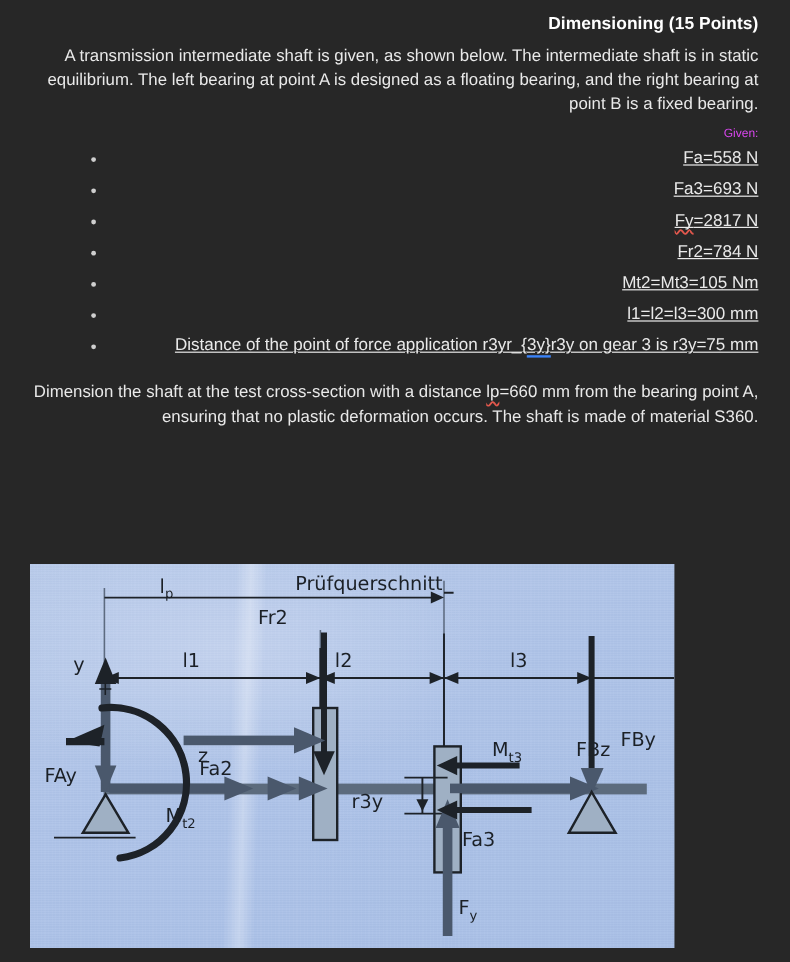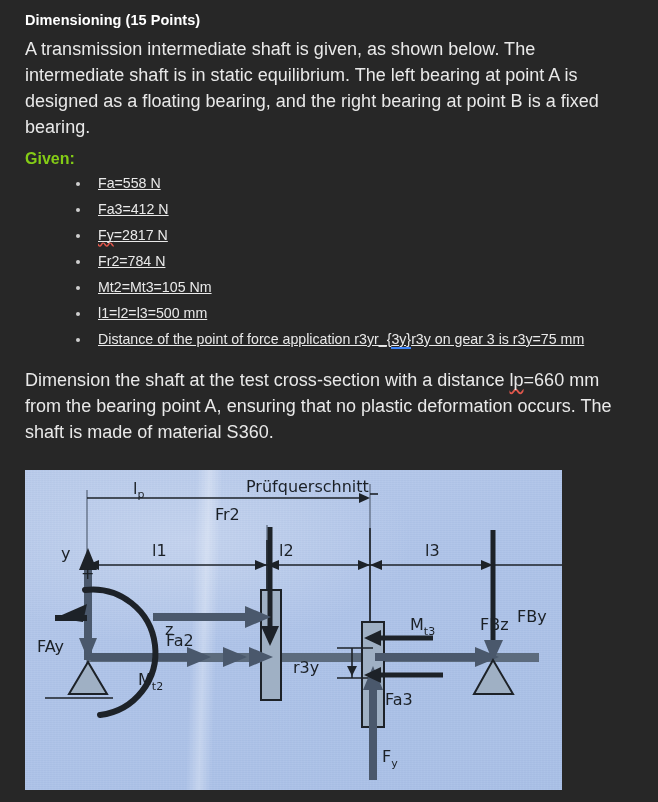--- a/index.html
+++ b/index.html
@@ -16,42 +16,43 @@
     -webkit-font-smoothing: antialiased;
   }
   .page {
     position: relative;
     width: 658px;
     height: 802px;
     padding: 0;
     box-sizing: border-box;
   }
   .content {
-    padding: 10px 40px 0 25px;
+    padding: 10px 26px 0 25px;
+    text-align: right;
   }
   h1.q-title {
     font-size: 14.5px;
     font-weight: bold;
     line-height: 1.42;
     margin: 0 0 5px 0;
     letter-spacing: 0.05px;
     color: #ffffff;
   }
   p.body-text {
-    font-size: 18px;
+    font-size: 14px;
     line-height: 1.45;
     margin: 0 0 10px 0;
     letter-spacing: 0.02px;
     color: #e9e9e9;
   }
   .subhead {
-    font-size: 16px;
-    font-weight: bold;
+    font-size: 10px;
+    font-weight: normal;
     margin: 0 0 6px 0;
-    color: #84cc16;
+    color: #d946ef;
   }
   ul.given-list {
     list-style: none;
     margin: 0 0 12px 0;
     padding: 0;
   }
   ul.given-list li {
     position: relative;
     font-size: 14.2px;
     line-height: 1.3;
@@ -139,25 +140,25 @@
   <div class="content">
 
     <h1 class="q-title">Dimensioning (15 Points)</h1>
 
     <p class="body-text">A transmission intermediate shaft is given, as shown below. The intermediate shaft is in static equilibrium. The left bearing at point A is designed as a floating bearing, and the right bearing at point B is a fixed bearing.</p>
 
     <div class="subhead">Given:</div>
 
     <ul class="given-list">
       <li><span>Fa=558 N</span></li>
-      <li><span>Fa3=412 N</span></li>
+      <li><span>Fa3=693 N</span></li>
       <li><span class="sp-red">Fy</span><span>=2817 N</span></li>
       <li><span>Fr2=784 N</span></li>
       <li><span>Mt2=Mt3=105 Nm</span></li>
-      <li><span>l1=l2=l3=500 mm</span></li>
+      <li><span>l1=l2=l3=300 mm</span></li>
       <li><span>Distance of the point of force application r3yr_{</span><span class="sp-blue">3y}</span><span>r3y on gear 3 is r3y=75 mm</span></li>
     </ul>
 
     <div class="required-block">
       <p class="body-text"><span>Dimension the shaft at the test cross-section with a distance </span><span class="sp-red">lp</span><span>=660 mm from the bearing point A, ensuring that no plastic deformation occurs. The shaft is made of material S360.</span></p>
     </div>
 
   </div>
 
   <div class="photo">

